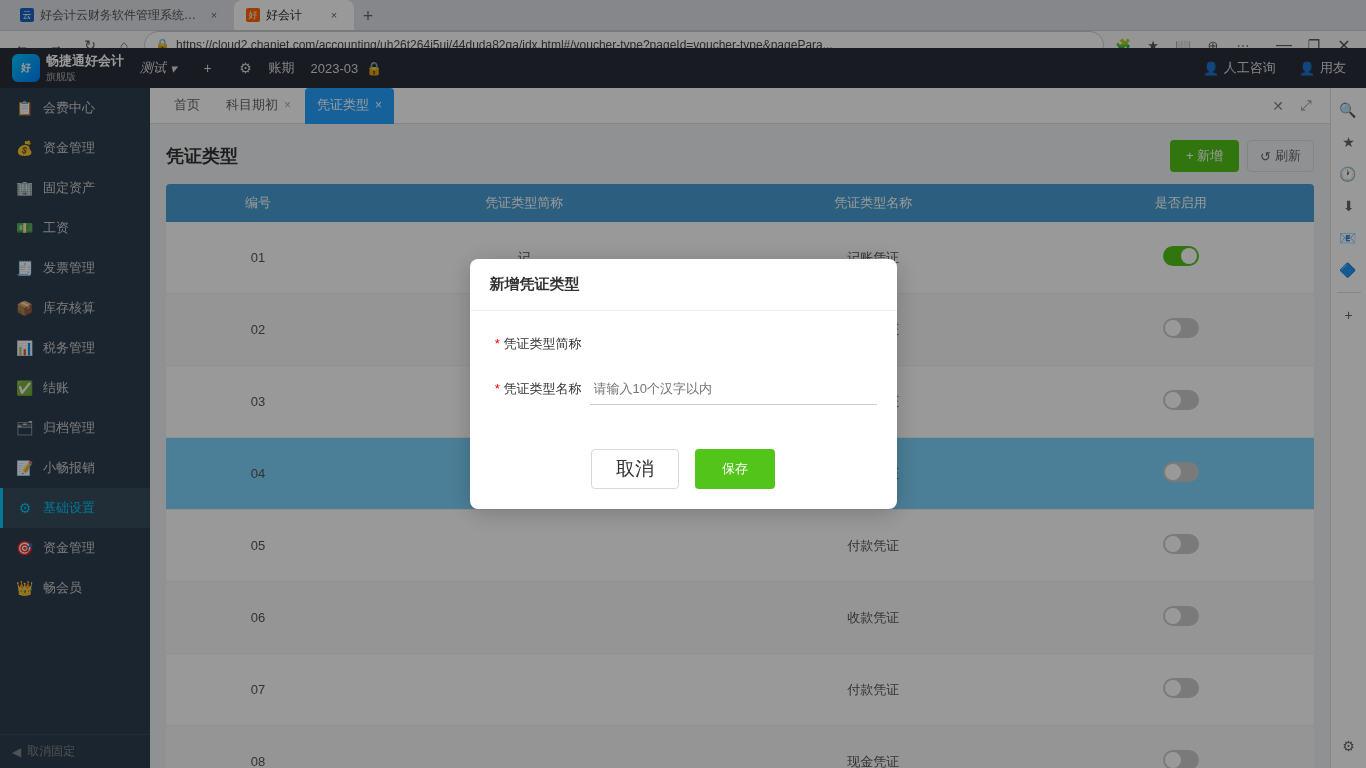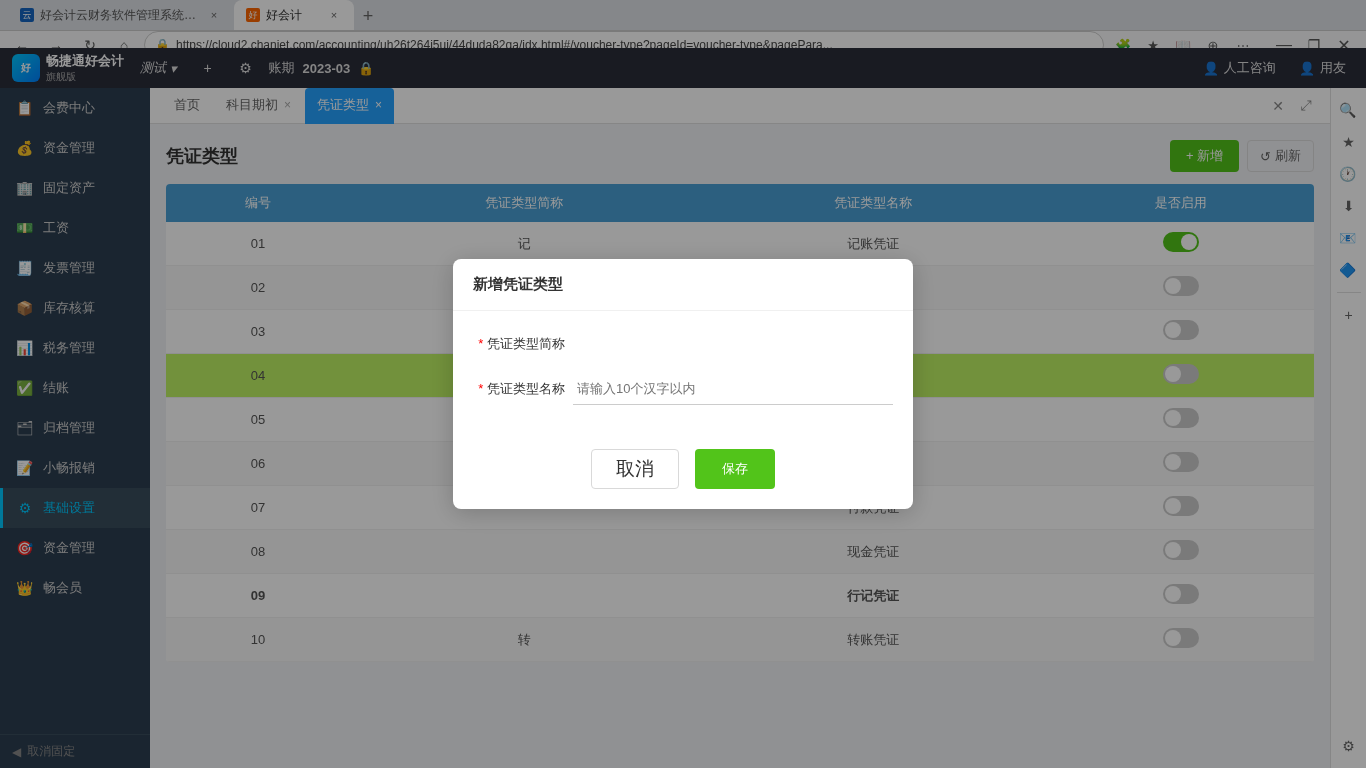--- a/index.html
+++ b/index.html
@@ -57,33 +57,33 @@
     .page-title { font-size: 18px; font-weight: bold; color: #333; }
     .page-actions { display: flex; gap: 8px; }
     .btn-new { background: #52c41a; color: white; border: none; padding: 6px 16px; border-radius: 4px; cursor: pointer; font-size: 13px; display: flex; align-items: center; gap: 4px; }
     .btn-refresh { background: transparent; color: #666; border: 1px solid #ddd; padding: 6px 12px; border-radius: 4px; cursor: pointer; font-size: 13px; display: flex; align-items: center; gap: 4px; }
 
     
     .data-table { width: 100%; border-collapse: collapse; background: #fff; border-radius: 4px; overflow: hidden; }
     .data-table thead { background: #4a9fd4; color: white; }
     .data-table thead th { padding: 10px 16px; text-align: center; font-weight: normal; font-size: 13px; }
     .data-table tbody tr { border-bottom: 1px solid #f0f0f0; }
-    .data-table tbody td { padding: 10px 16px; text-align: center; font-size: 13px; color: #555; }
+    .data-table tbody td { padding: 24px 16px; text-align: center; font-size: 13px; color: #555; }
 
     
     .toggle { width: 36px; height: 20px; border-radius: 10px; display: inline-block; position: relative; cursor: pointer; }
     .toggle.on { background: #52c41a; }
     .toggle.off { background: #ccc; }
     .toggle-knob { width: 16px; height: 16px; background: white; border-radius: 50%; position: absolute; top: 2px; transition: left 0.2s; }
     .toggle.on .toggle-knob { left: 18px; }
     .toggle.off .toggle-knob { left: 2px; }
 
     
     .overlay { position: fixed; top: 0; left: 0; width: 1366px; height: 768px; background: rgba(0,0,0,0.4); display: flex; align-items: center; justify-content: center; z-index: 1000; }
-    .dialog { background: #fff; border-radius: 8px; width: 460px; padding: 0; box-shadow: 0 4px 24px rgba(0,0,0,0.2); }
+    .dialog { background: #fff; border-radius: 8px; width: 427px; padding: 0; box-shadow: 0 4px 24px rgba(0,0,0,0.2); }
     .dialog-header { padding: 16px 20px; font-size: 15px; font-weight: bold; color: #333; border-bottom: 1px solid #f0f0f0; }
     .dialog-body { padding: 24px 20px 16px; }
     .form-row { display: flex; align-items: center; margin-bottom: 20px; }
     .form-label { color: #333; font-size: 13px; width: 100px; text-align: right; padding-right: 8px; flex-shrink: 0; }
     .form-label::before { content: '* '; color: red; }
     .form-input { flex: 1; height: 32px; border: none; border-bottom: 1px solid #ccc; outline: none; font-size: 13px; padding: 0 4px; color: #999; background: transparent; }
     .dialog-footer { display: flex; justify-content: center; gap: 16px; padding: 8px 20px 20px; }
     .btn-cancel { padding: 6px 24px; border: 1px solid #d9d9d9; background: #fff; border-radius: 4px; cursor: pointer; font-size: 19px; color: #333; min-width: 80px; }
     .btn-save { padding: 6px 24px; border: none; background: #52c41a; color: white; border-radius: 4px; cursor: pointer; font-size: 13px; min-width: 80px; }
 
@@ -144,21 +144,21 @@
       </div>
     </div>
     <div class="workspace-selector">
       <span>测试</span>
       <span>▾</span>
     </div>
     <div class="header-icon-btn">+</div>
     <div class="header-icon-btn">⚙</div>
     <div class="period-info">
       <span>账期</span>
-      <span style="margin-left:4px;font-weight:bold;">2023-03</span>
+      <span style="margin-left:12px;">2023-03</span>
       <span style="margin-left:4px;">🔒</span>
     </div>
     <div class="header-spacer"></div>
     <div class="header-btn">
       <span>👤</span>
       <span>人工咨询</span>
     </div>
     <div class="header-btn">
       <span>👤</span>
       <span>用友</span>
@@ -279,21 +279,21 @@
                 <td>收</td>
                 <td>收款凭证</td>
                 <td><div class="toggle off"><div class="toggle-knob"></div></div></td>
               </tr>
               <tr style="background: rgb(255, 255, 255);">
                 <td>03</td>
                 <td></td>
                 <td>付款凭证</td>
                 <td><div class="toggle off"><div class="toggle-knob"></div></div></td>
               </tr>
-              <tr style="background: #bef264;">
+              <tr style="background: #7dd3fc;">
                 <td>04</td>
                 <td></td>
                 <td>收款凭证</td>
                 <td><div class="toggle off"><div class="toggle-knob"></div></div></td>
               </tr>
               <tr style="background: rgb(255, 255, 255);">
                 <td>05</td>
                 <td></td>
                 <td>付款凭证</td>
                 <td><div class="toggle off"><div class="toggle-knob"></div></div></td>

